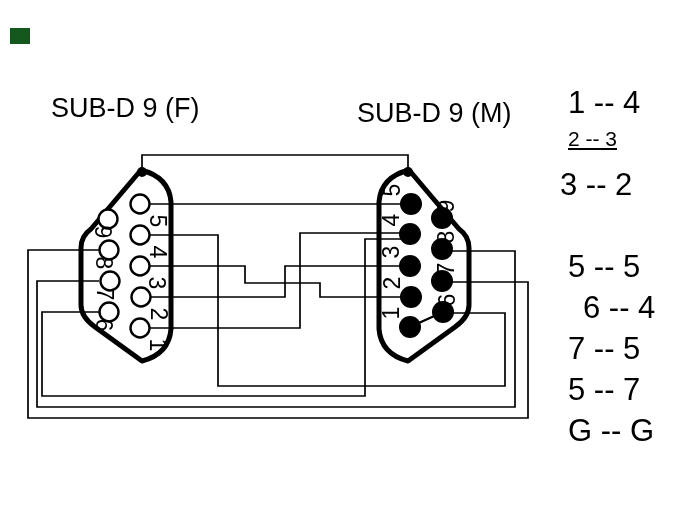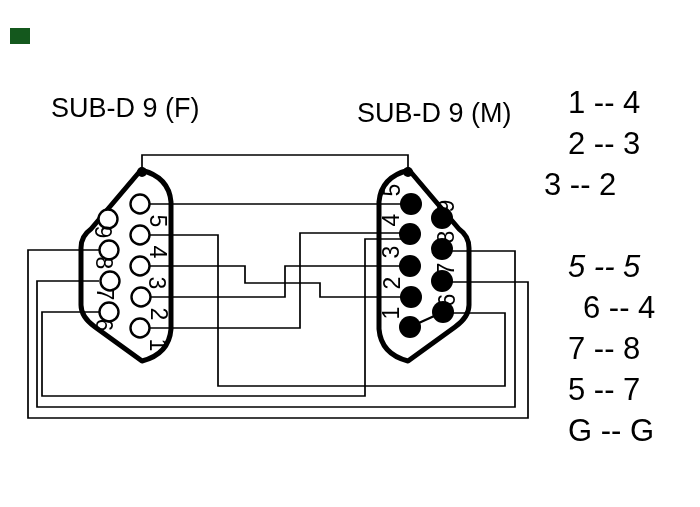--- a/index.html
+++ b/index.html
@@ -65,21 +65,21 @@
       <text x="454" y="237" fill="#000000" font-size="23" text-anchor="middle" font-family="&quot;Liberation Sans&quot;, sans-serif" transform="rotate(-90 454 237)">8</text>
       <circle cx="442" cy="281" r="11" fill="#000000" stroke="none" stroke-width="0"></circle>
       <text x="454" y="269" fill="#000000" font-size="23" text-anchor="middle" font-family="&quot;Liberation Sans&quot;, sans-serif" transform="rotate(-90 454 269)">7</text>
       <circle cx="443" cy="312" r="11" fill="#000000" stroke="none" stroke-width="0"></circle>
       <text x="455" y="300" fill="#000000" font-size="23" text-anchor="middle" font-family="&quot;Liberation Sans&quot;, sans-serif" transform="rotate(-90 455 300)">6</text>
       <text x="51" y="117" fill="#000000" font-size="27" font-family="&quot;Liberation Sans&quot;, sans-serif">SUB-D 9 (F)</text>
       <text x="357" y="122" fill="#000000" font-size="27" font-family="&quot;Liberation Sans&quot;, sans-serif">SUB-D 9 (M)</text>
     </svg>
   <div id="legend">
       <div class="legend-row" style="left: 568px; top: 87px; font-size: 31px;">1 -- 4</div>
-      <div class="legend-row" style="left: 568px; top: 128px; font-size: 31px;">2 -- 3</div>
-      <div class="legend-row" style="left: 544px; top: 169px; font-size: 31px;">3 -- 2</div>
-      <div class="legend-row" style="left: 568px; top: 251px; font-size: 31px; font-style: italic;">5 -- 5</div>
+      <div class="legend-row" style="left: 568px; top: 128px; font-size: 21px; text-decoration: underline;">2 -- 3</div>
+      <div class="legend-row" style="left: 560px; top: 169px; font-size: 31px;">3 -- 2</div>
+      <div class="legend-row" style="left: 568px; top: 251px; font-size: 31px;">5 -- 5</div>
       <div class="legend-row" style="left: 568px; top: 292px; font-size: 31px; margin-left: 15px;">6 -- 4</div>
-      <div class="legend-row" style="left: 568px; top: 333px; font-size: 31px;">7 -- 8</div>
+      <div class="legend-row" style="left: 568px; top: 333px; font-size: 31px;">7 -- 5</div>
       <div class="legend-row" style="left: 568px; top: 374px; font-size: 31px;">5 -- 7</div>
       <div class="legend-row" style="left: 568px; top: 415px; font-size: 31px; text-align: right;">G -- G</div>
     </div>
 </div>
 
 </body></html>

